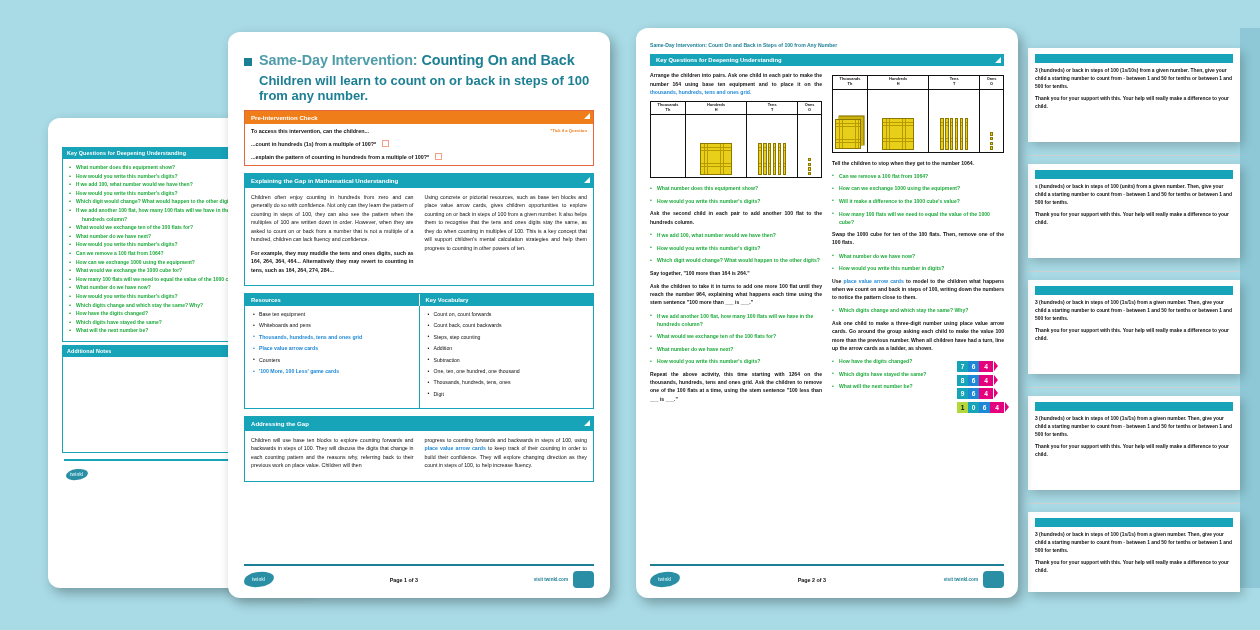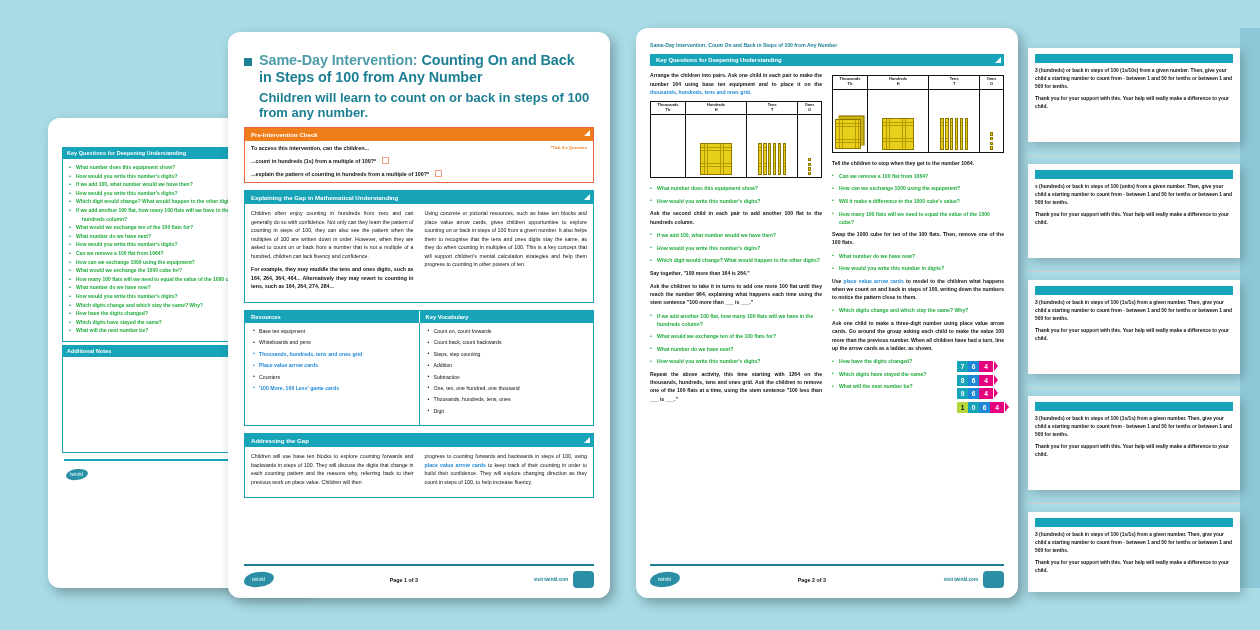--- a/index.html
+++ b/index.html
@@ -326,21 +326,20 @@
         </div>
     </div>
   </div>
 
   <div class="sheet" id="page-one">
 
     <div class="p1-titlerow">
       <div class="sq-bullet"></div>
       <div class="p1-title">
         <span class="dim">Same-Day Intervention:</span><span> Counting On and Back</span><br>
-        <span>in Steps of 100 from Any Number</span>
       </div>
     </div>
     <div class="p1-sub">Children will learn to count on or back in steps of 100 from any number.</div>
 
     <div class="orange-card">
       <div class="orange-head">
         <span>Pre-Intervention Check</span>
         <span class="fold"></span>
       </div>
       <div class="orange-body">

